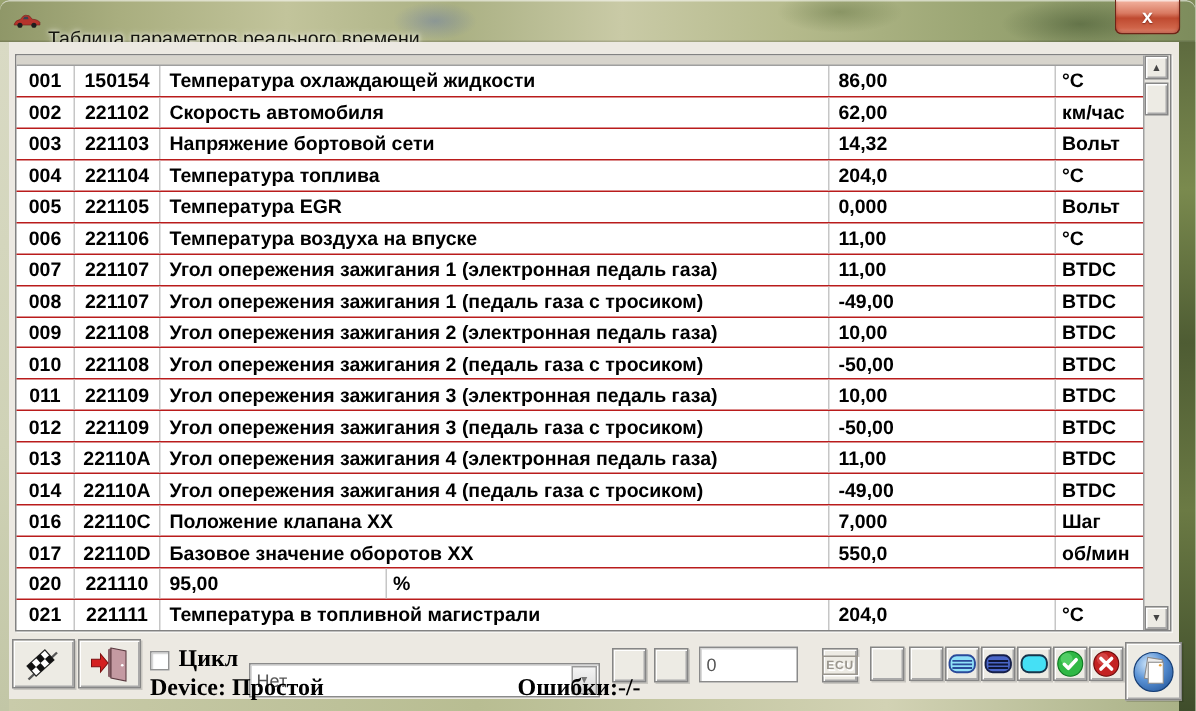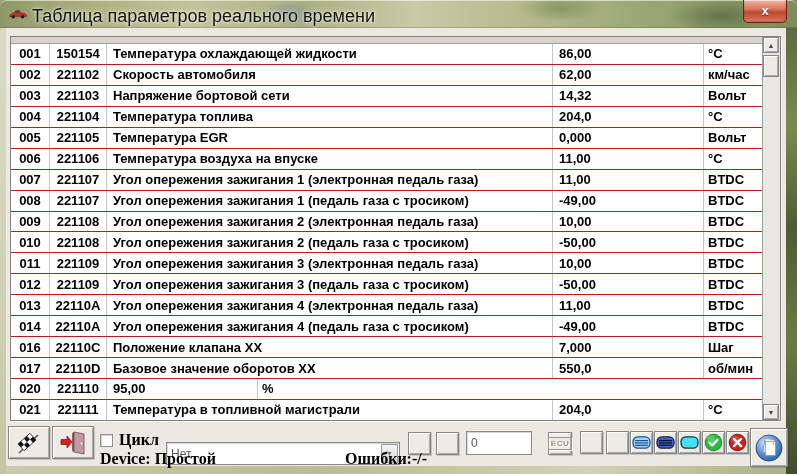--- a/index.html
+++ b/index.html
@@ -24,21 +24,21 @@
   }
   .border-left{position:absolute;top:28px;bottom:0;left:0;width:6px;
     background:linear-gradient(180deg,#d9dac4,#cfd2b6 60%,#c2c6a6);}
   .border-right{position:absolute;top:28px;bottom:0;right:0;width:11px;
     background:linear-gradient(180deg,#5e6b3f 0%,#7a8a4e 22%,#4e5c33 45%,#6b7a44 70%,#3f4d2b 100%);}
   .border-bottom{position:absolute;left:6px;right:11px;bottom:0;height:8px;
     background:linear-gradient(90deg,#c9cbaa,#b8bd92 40%,#d2d2b4 75%,#aab287);}
 
   .car-icon{position:absolute;left:8px;top:8px;width:20px;height:12px;}
   .title-text{
-    position:absolute;left:32px;top:6px;font-size:18px;color:#15150f;
+    position:absolute;left:32px;top:18px;font-size:13px;color:#15150f;
     text-shadow:0 0 3px rgba(255,255,255,.9),0 0 6px rgba(255,255,255,.6);
     white-space:nowrap;
   }
   .close-btn{
     position:absolute;right:10px;top:0;width:44px;height:23px;
     border:1px solid #6d2417;border-top:none;border-radius:0 0 5px 5px;
     background:linear-gradient(180deg,#f3b5a2 0%,#d97a62 40%,#bf4a30 55%,#d0654a 85%,#e8937b 100%);
     box-shadow:inset 0 1px 0 rgba(255,255,255,.65), inset 0 -1px 2px rgba(120,20,10,.4);
     color:#fff;font-weight:bold;font-size:13px;line-height:20px;text-align:center;
     cursor:pointer;padding:0;font-family:"Liberation Sans",sans-serif;

